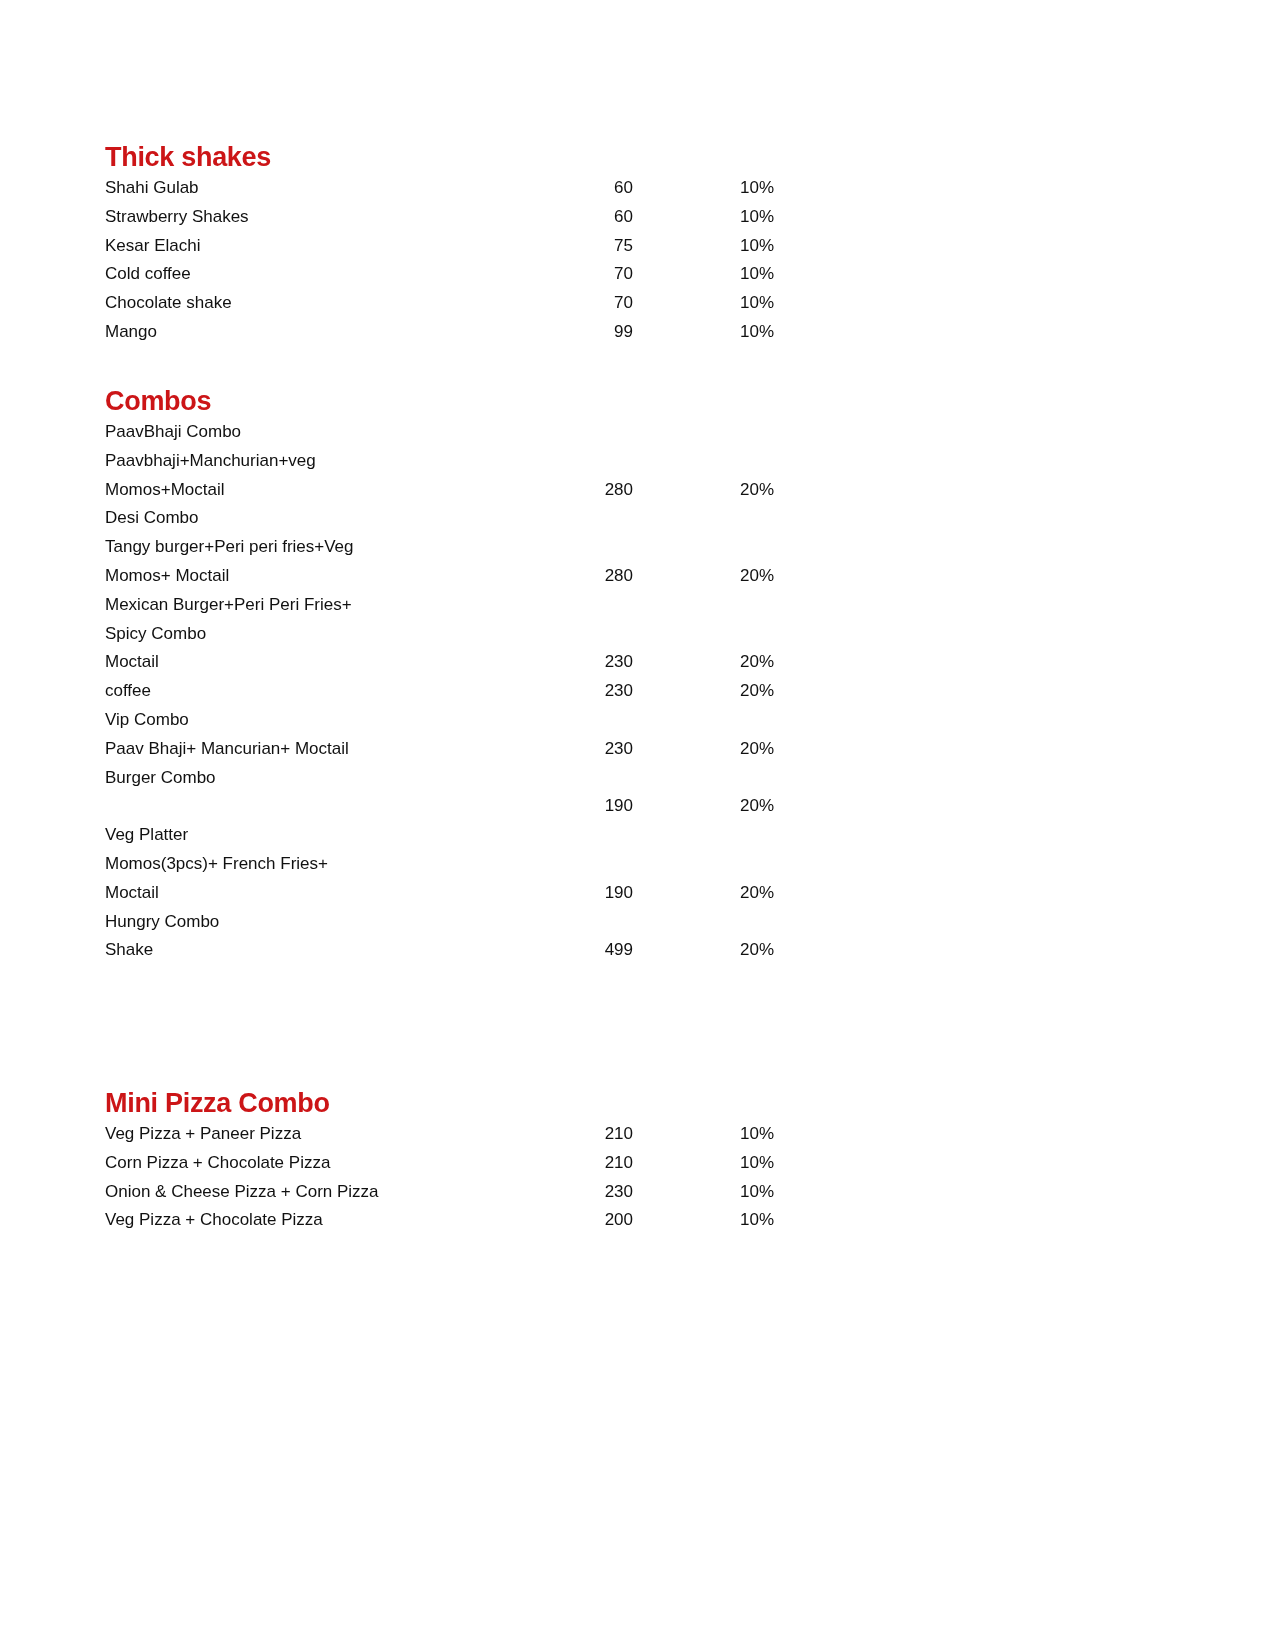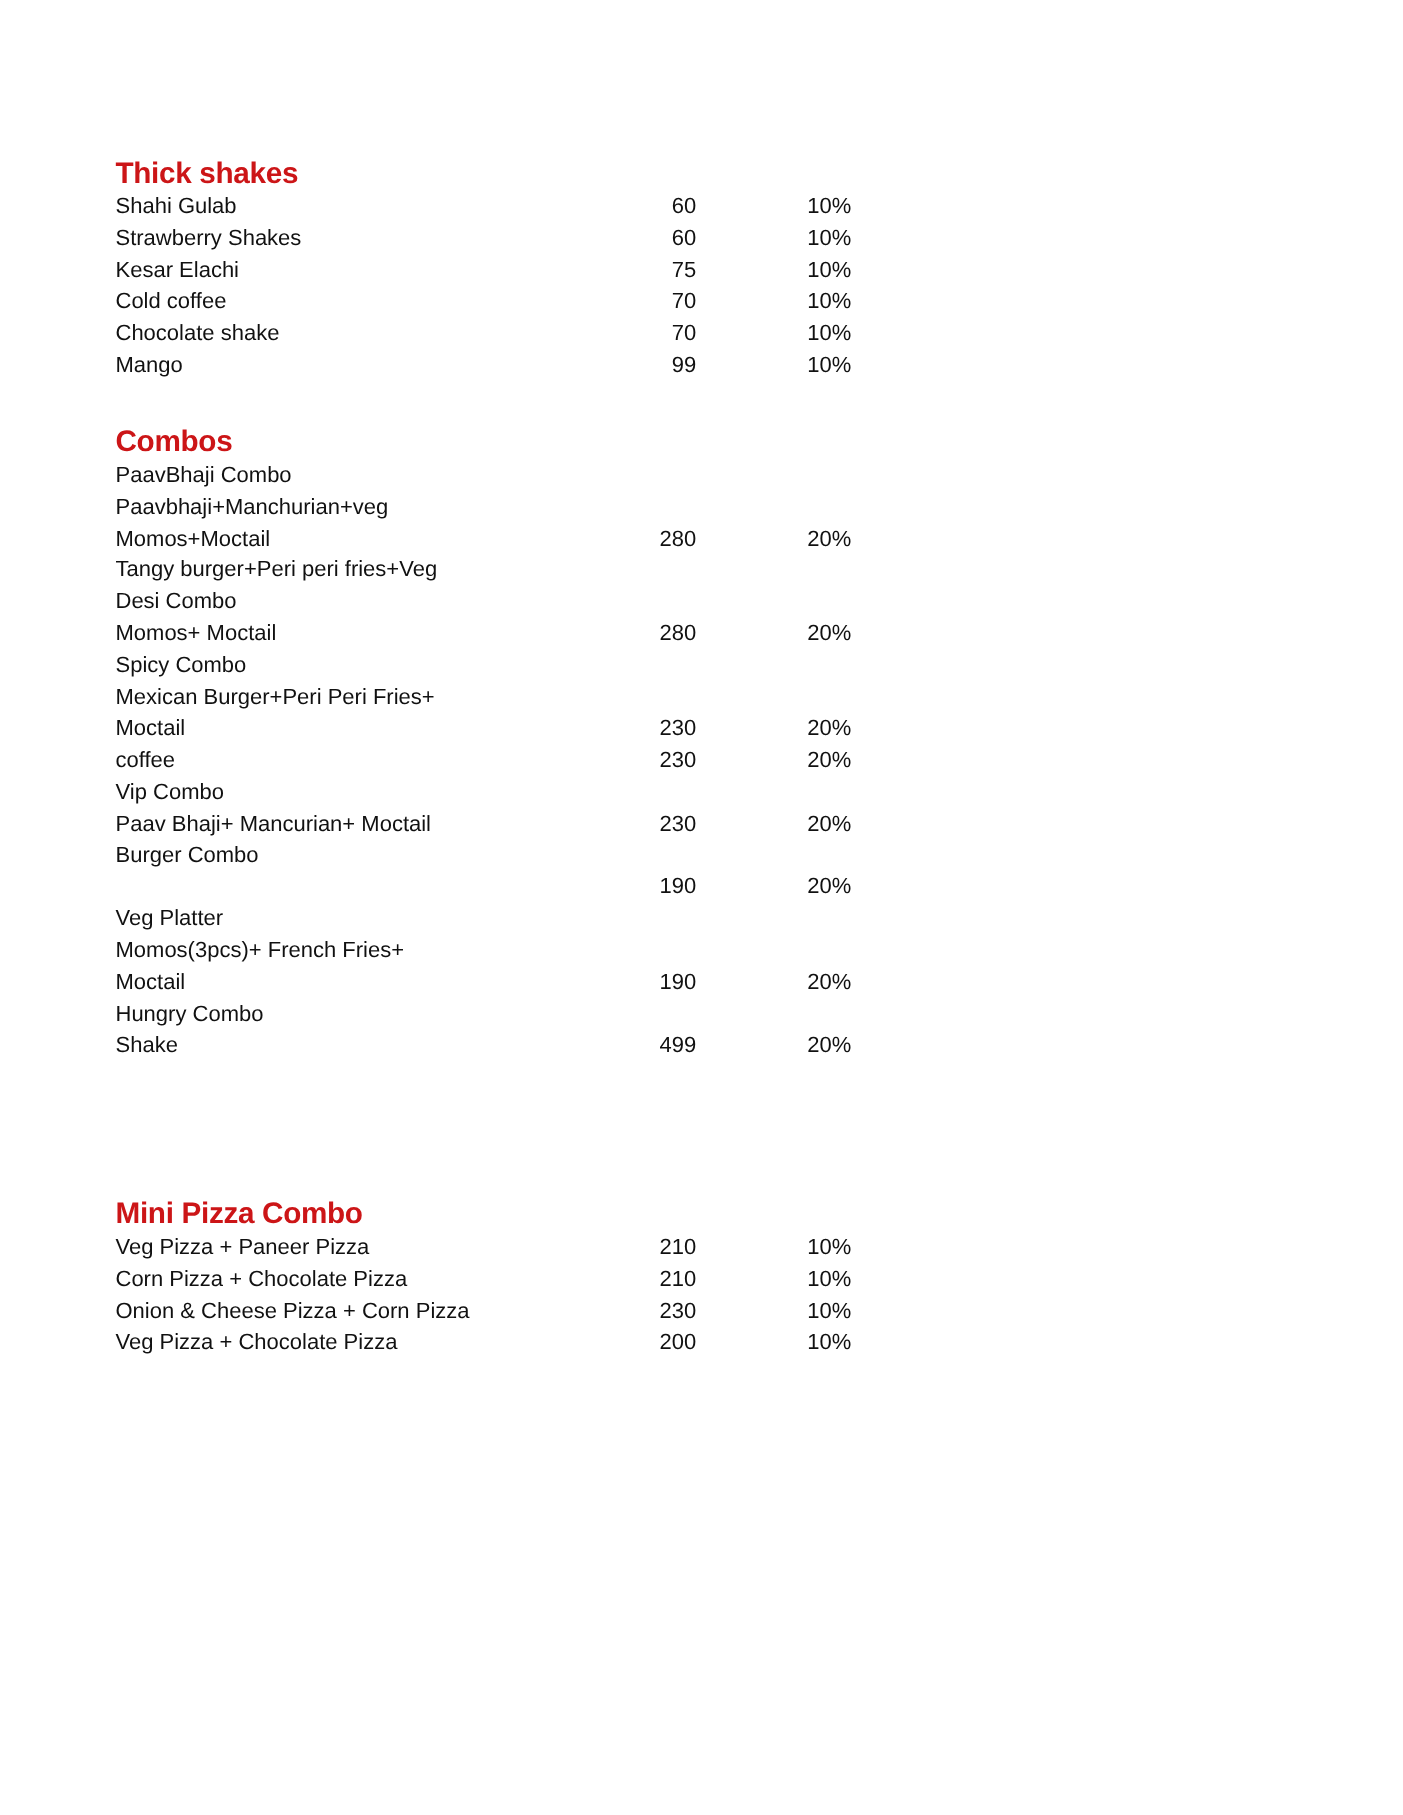--- a/index.html
+++ b/index.html
@@ -1,21 +1,21 @@
 <!DOCTYPE html>
 <html><head>
   <meta charset="utf-8">
   <style>
     html, body { margin: 0; padding: 0; background: #ffffff; }
     body { width: 1275px; height: 1650px; position: relative; overflow: hidden;
       font-family: "Liberation Sans", "DejaVu Sans", sans-serif; color: #111; }
     .page { position: absolute; left: 0; top: 0; width: 1275px; height: 1650px; text-decoration: underline; }
     .section { position: absolute; left: 105px; width: 640px; }
     .heading { font-weight: bold; color: #cc1517; font-size: 27px; line-height: 34px; height: 34px; letter-spacing: -0.3px; }
-    .row { position: relative; height: 28.8px; line-height: 28.8px; font-size: 20px; }
+    .row { position: relative; height: 28.8px; line-height: 28.8px; font-size: 17px; }
     .row .name { position: absolute; left: 0; white-space: nowrap; }
     .row .price { position: absolute; right: 112px; text-align: right; }
     .row .disc { position: absolute; right: -29px; text-align: right; }
   </style>
 </head>
 <body>
 
 <div class="page">
 
   <div class="section" style="top:140px;">
@@ -66,41 +66,41 @@
           <span class="name">Paavbhaji+Manchurian+veg</span>
           <span class="price"></span>
           <span class="disc"></span>
         </div>
         <div class="row">
           <span class="name">Momos+Moctail</span>
           <span class="price">280</span>
           <span class="disc">20%</span>
         </div>
         <div class="row">
-          <span class="name">Tangy burger+Peri peri fries+Veg</span>
+          <span class="name">Desi Combo</span>
           <span class="price"></span>
           <span class="disc"></span>
         </div>
         <div class="row">
-          <span class="name">Desi Combo</span>
+          <span class="name">Tangy burger+Peri peri fries+Veg</span>
           <span class="price"></span>
           <span class="disc"></span>
         </div>
         <div class="row">
           <span class="name">Momos+ Moctail</span>
           <span class="price">280</span>
           <span class="disc">20%</span>
         </div>
         <div class="row">
-          <span class="name">Spicy Combo</span>
+          <span class="name">Mexican Burger+Peri Peri Fries+</span>
           <span class="price"></span>
           <span class="disc"></span>
         </div>
         <div class="row">
-          <span class="name">Mexican Burger+Peri Peri Fries+</span>
+          <span class="name">Spicy Combo</span>
           <span class="price"></span>
           <span class="disc"></span>
         </div>
         <div class="row">
           <span class="name">Moctail</span>
           <span class="price">230</span>
           <span class="disc">20%</span>
         </div>
         <div class="row">
           <span class="name">coffee</span>

